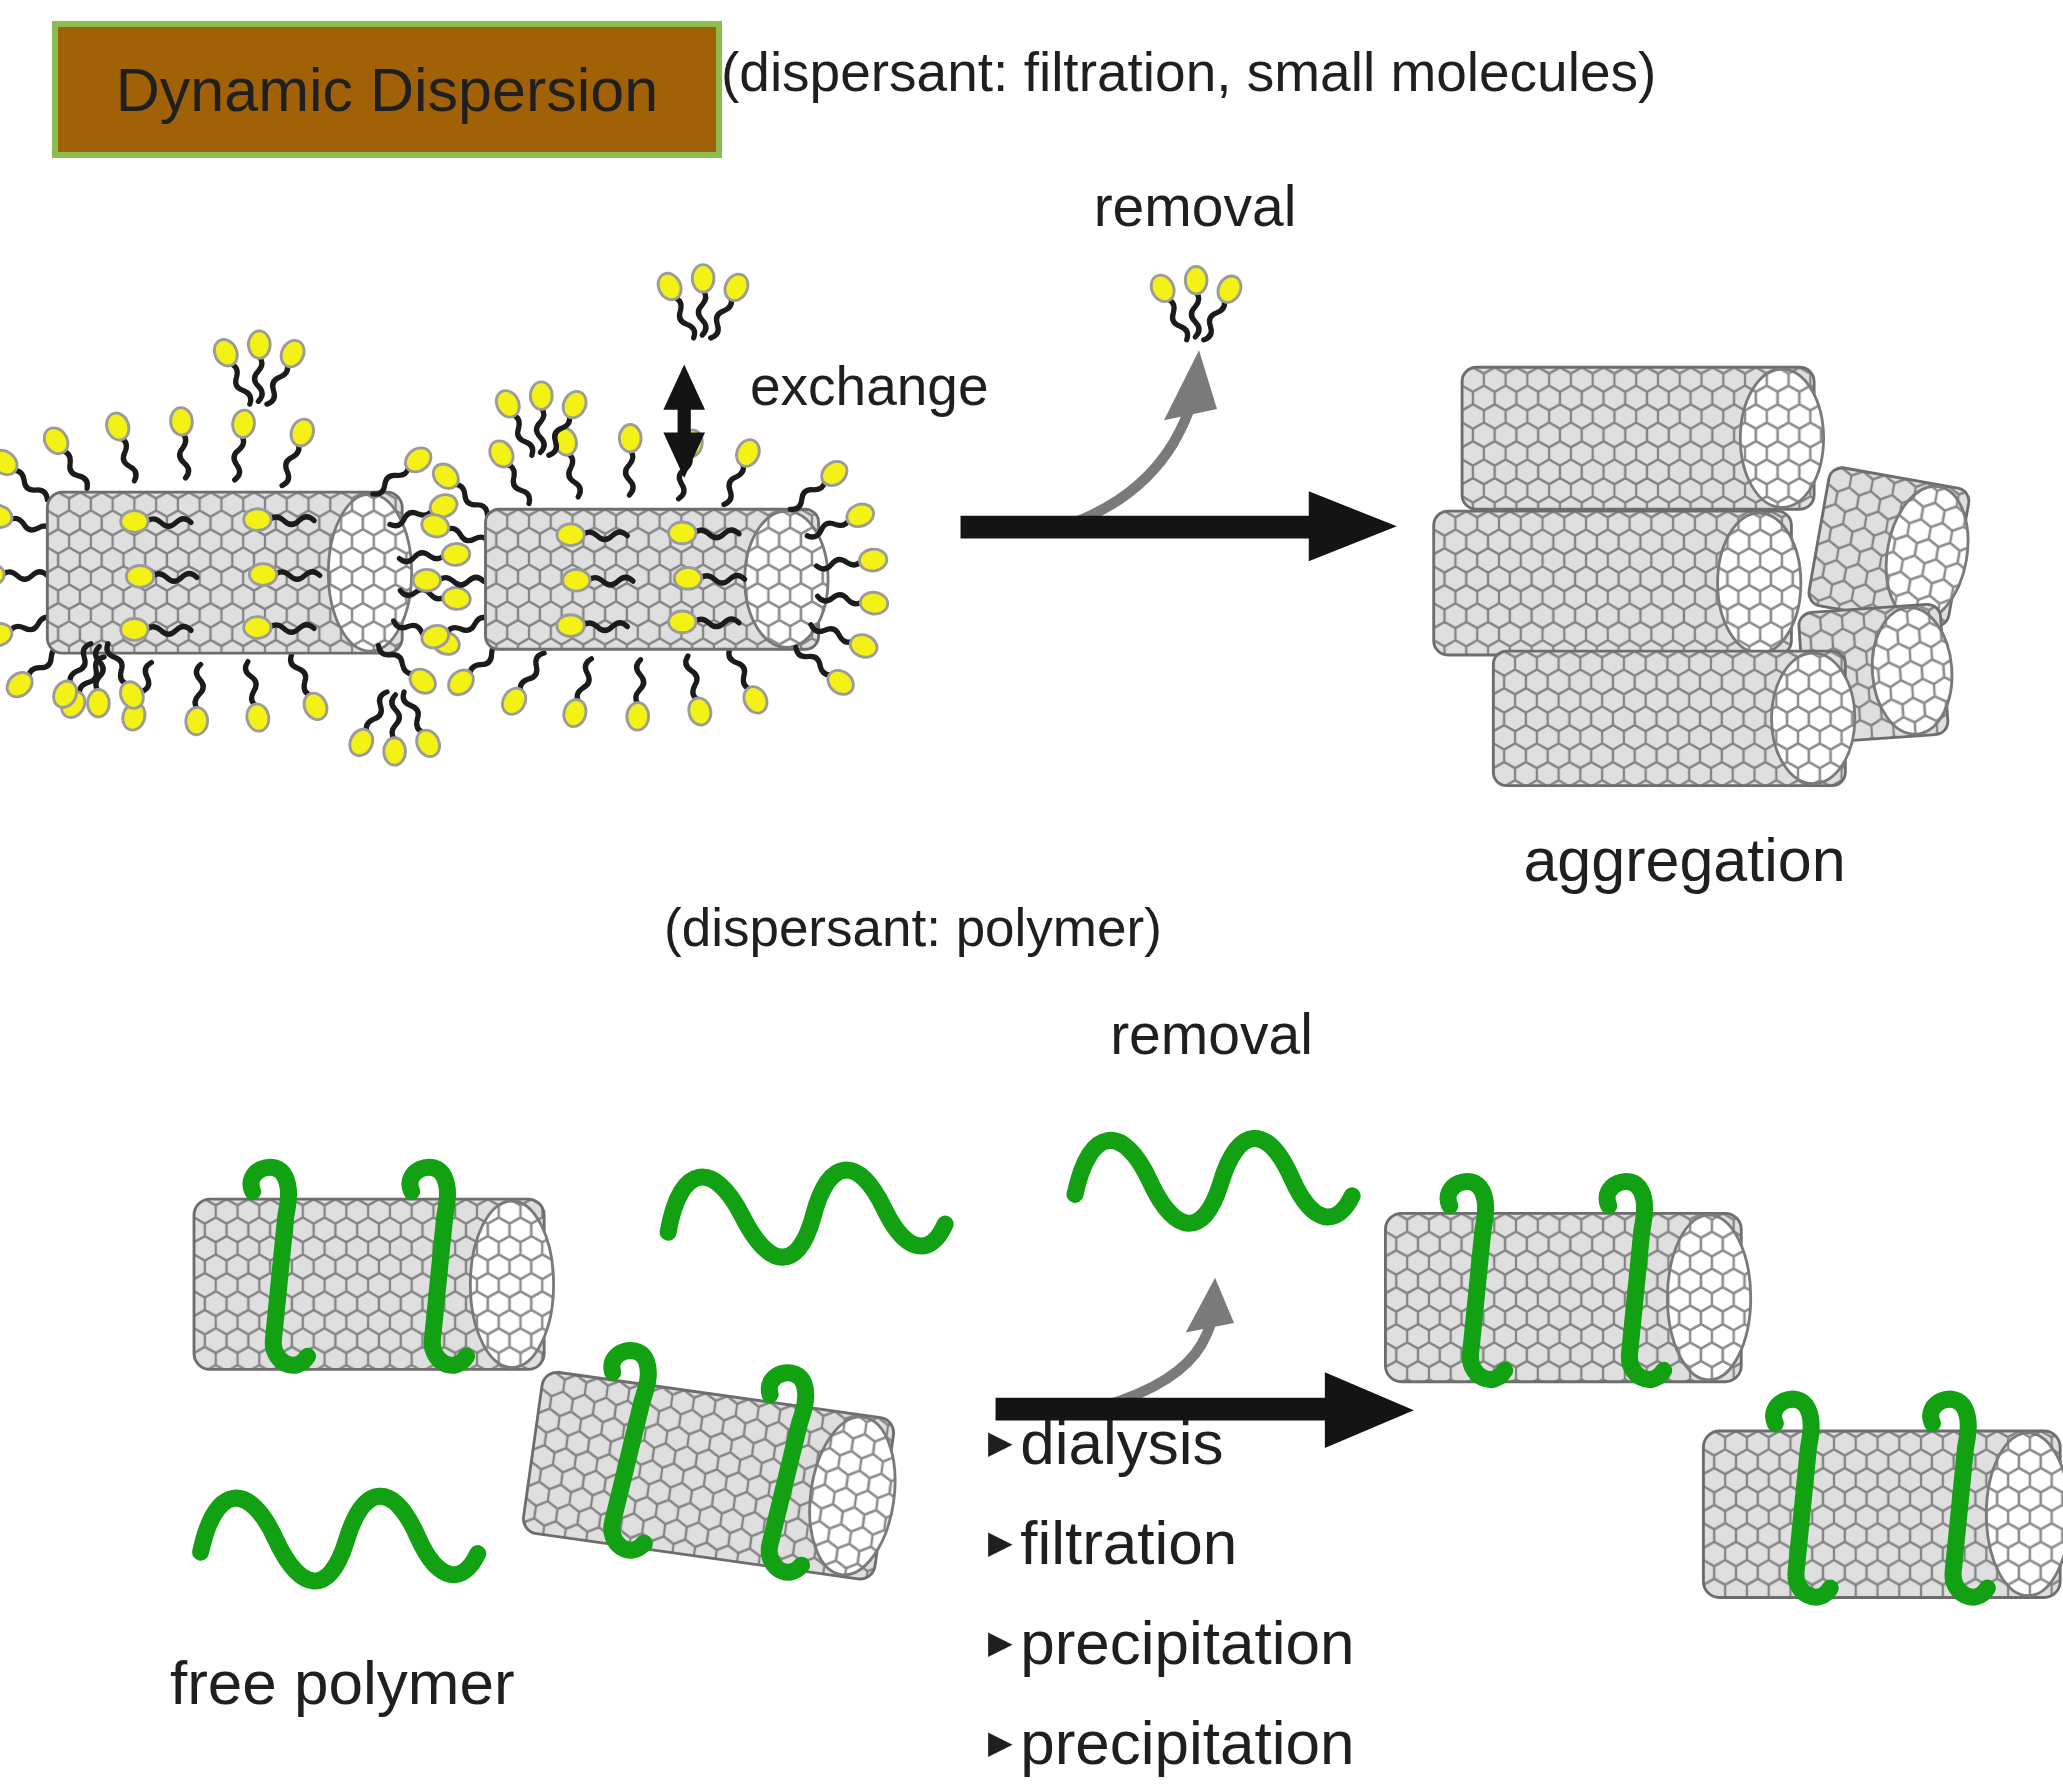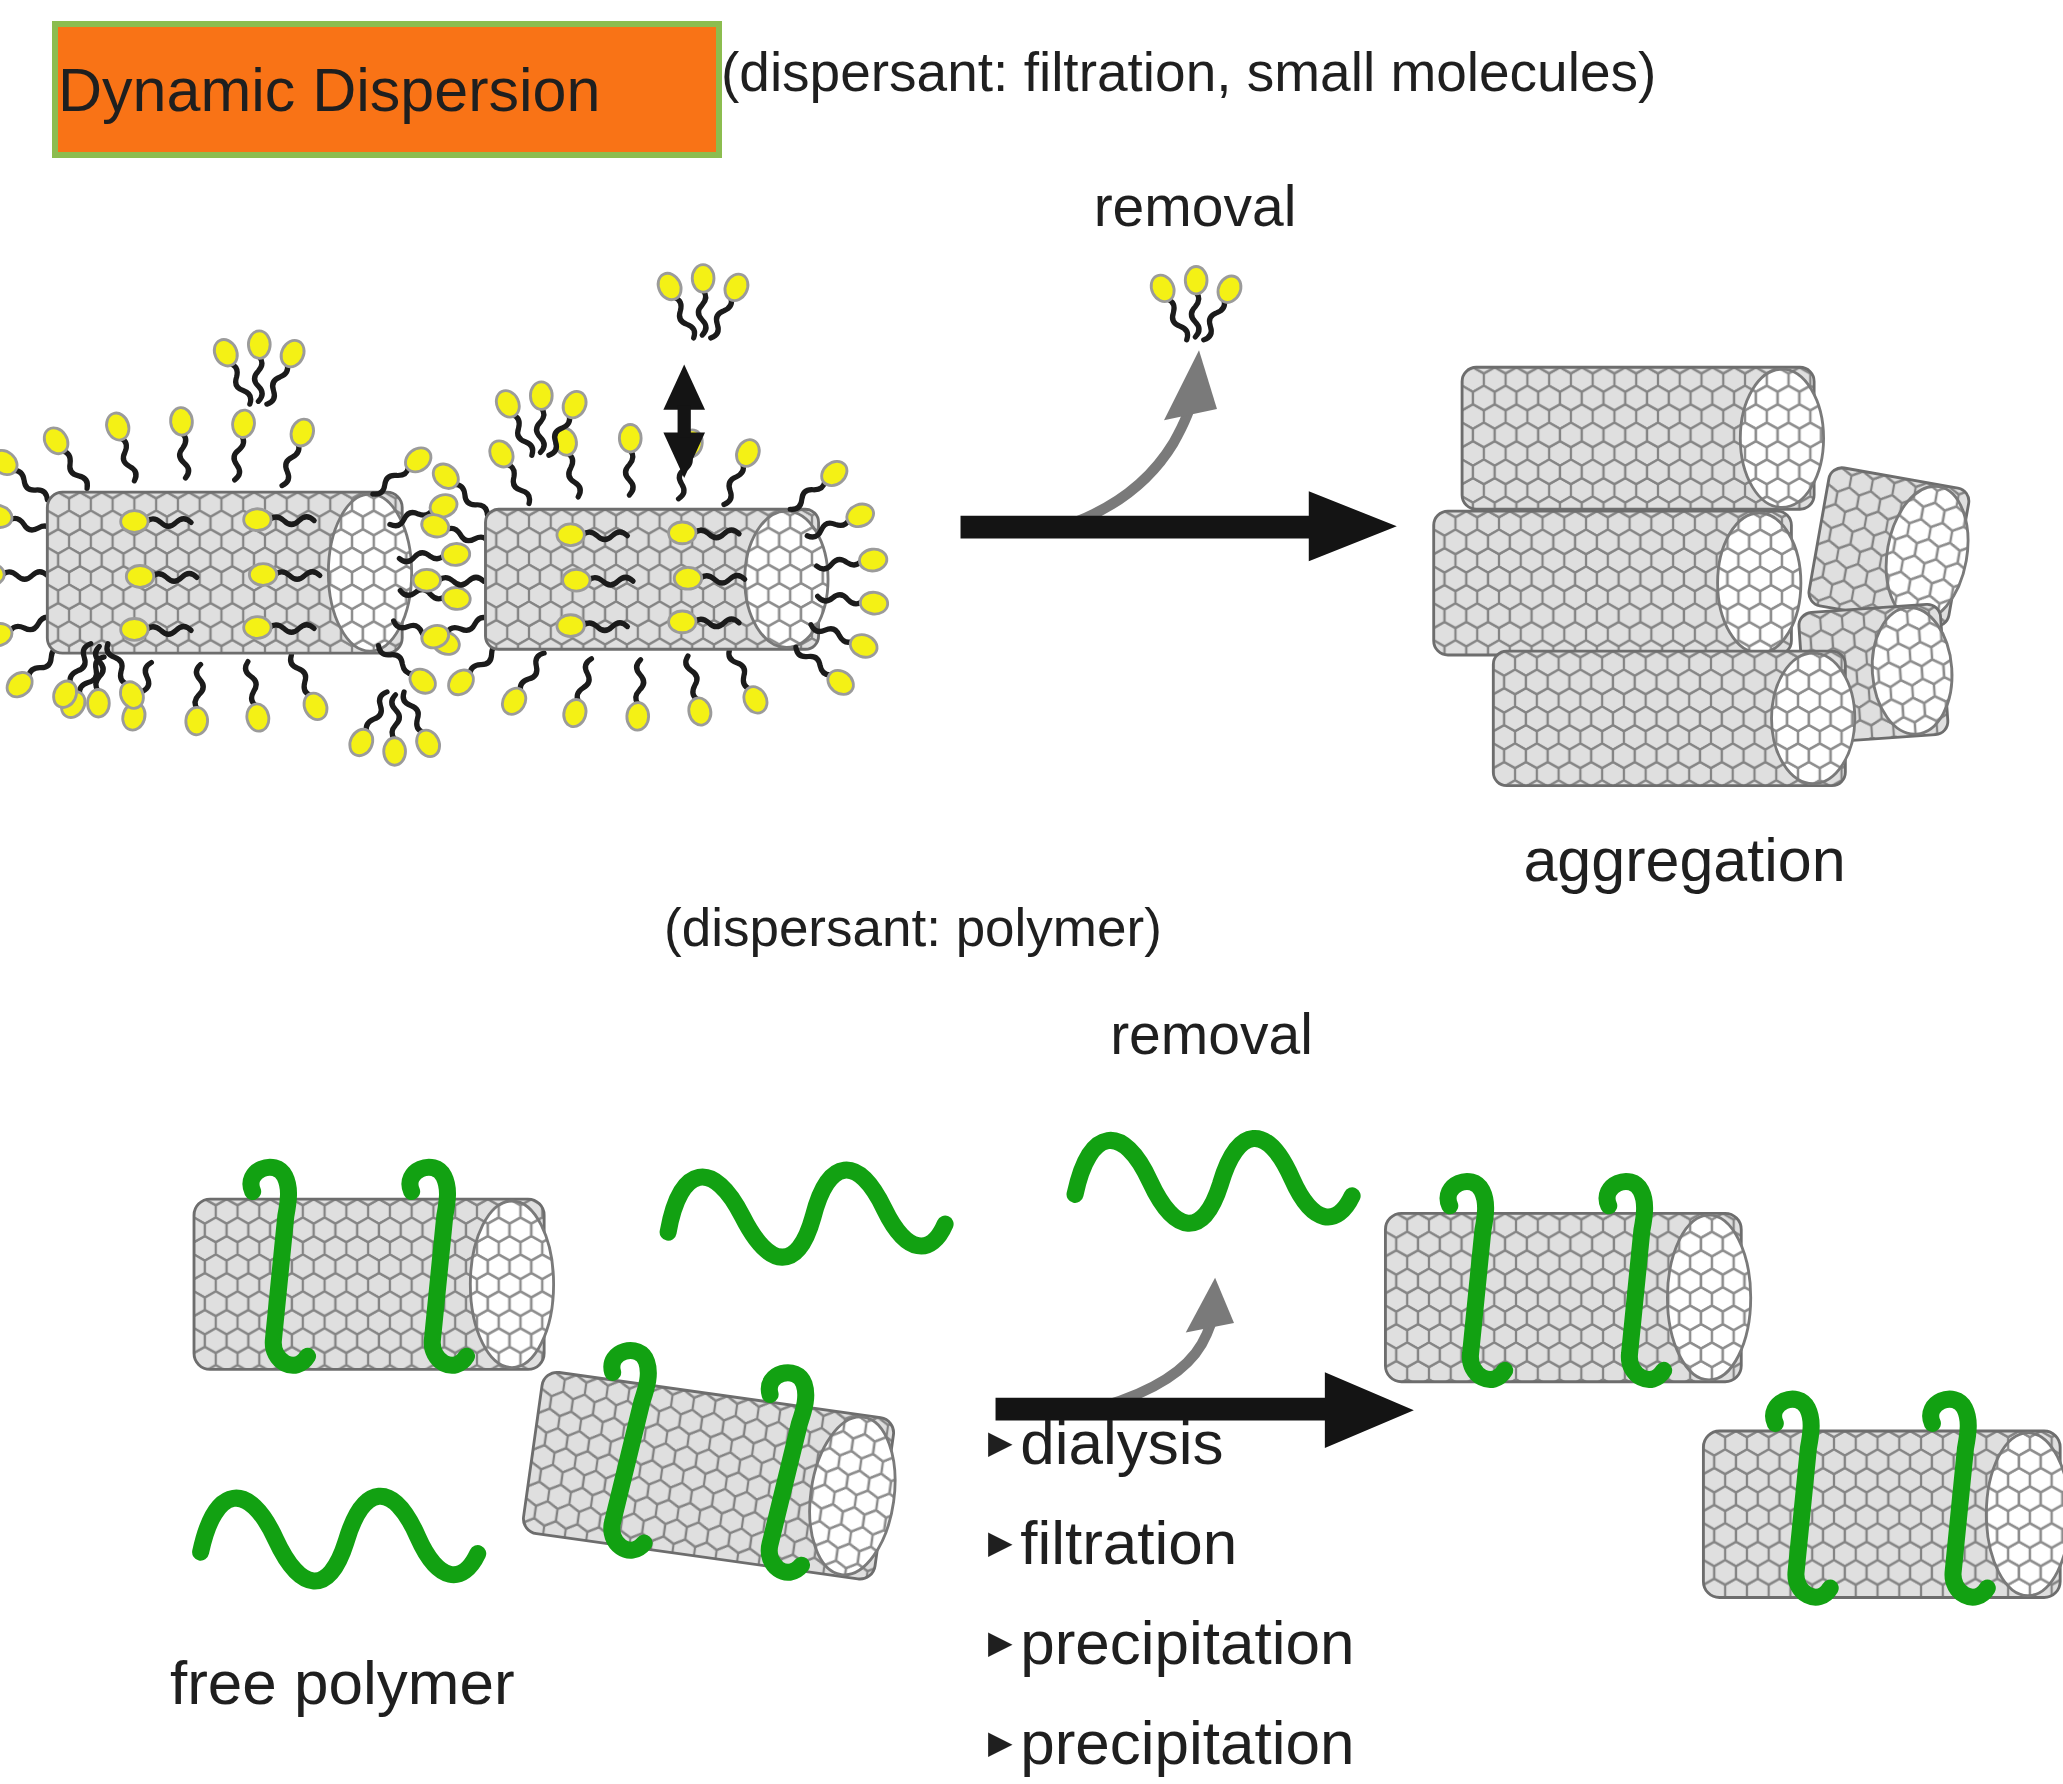--- a/index.html
+++ b/index.html
@@ -5,22 +5,22 @@
   :root{
     --box-border:#8cbd4f; --polymer-green:#12a112; --surfactant-yellow:#f4f115;
     --arrow-black:#141414; --arrow-gray:#7a7a7a; --text-color:#1f1f1f;
     --tube-fill:#dfdfdf; --tube-background:#cbcbcb; --hex-outline:#848484;
   }
   html,body{margin:0;padding:0;background:#ffffff;}
   .canvas{position:relative;width:2063px;height:1785px;background:#fff;overflow:hidden;
           font-family:"Liberation Sans",sans-serif;color:var(--text-color);}
   .scene{position:absolute;left:0;top:0;width:2063px;height:1785px;}
   .lbl{position:absolute;white-space:nowrap;color:var(--text-color);}
-  .titlebox{position:absolute;border:6.6px solid var(--box-border);background:#f97316;
-            display:flex;align-items:center;justify-content:flex-start;}
+  .titlebox{position:absolute;border:6.6px solid var(--box-border);background:#a16207;
+            display:flex;align-items:center;justify-content:center;}
   .box1{left:52px;top:21px;width:658px;height:125px;}
   .box2{left:68px;top:863px;width:568px;height:150px;}
   .titlebox .t{font-size:61px;letter-spacing:0px;}
   .sub1{left:721px;top:40px;font-size:55px;}
   .sub2{left:664px;top:897px;font-size:53px;}
   .removal-top{left:1067px;top:173px;width:256px;text-align:center;font-size:57px;}
   .exchange{left:750px;top:354px;font-size:55px;}
   .aggregation{left:1500px;top:825px;width:369px;text-align:center;font-size:61px;}
   .removal-bot{left:1079px;top:1001px;width:265px;text-align:center;font-size:57px;}
   .freepoly{left:170px;top:1647px;font-size:62px;}
@@ -228,20 +228,21 @@
       <use href="#wrapstrand" class="polymer" x="92"></use>
       <use href="#wrapstrand" class="polymer" x="258"></use>
     </g>
   </svg>
 
   <div class="titlebox box1">
     <span class="t">Dynamic Dispersion</span>
   </div>
   <div class="lbl sub1">(dispersant: filtration, small molecules)</div>
   <div class="lbl removal-top">removal</div>
+  <div class="lbl exchange">exchange</div>
   <div class="lbl aggregation">aggregation</div>
 
   <div class="lbl sub2">(dispersant: polymer)</div>
   <div class="lbl removal-bot">removal</div>
   <div class="lbl freepoly">free polymer</div>
 
   <div class="methods">
     <div class="method">
       <span class="bullet">▶</span>
       <span class="mtext">dialysis</span>

